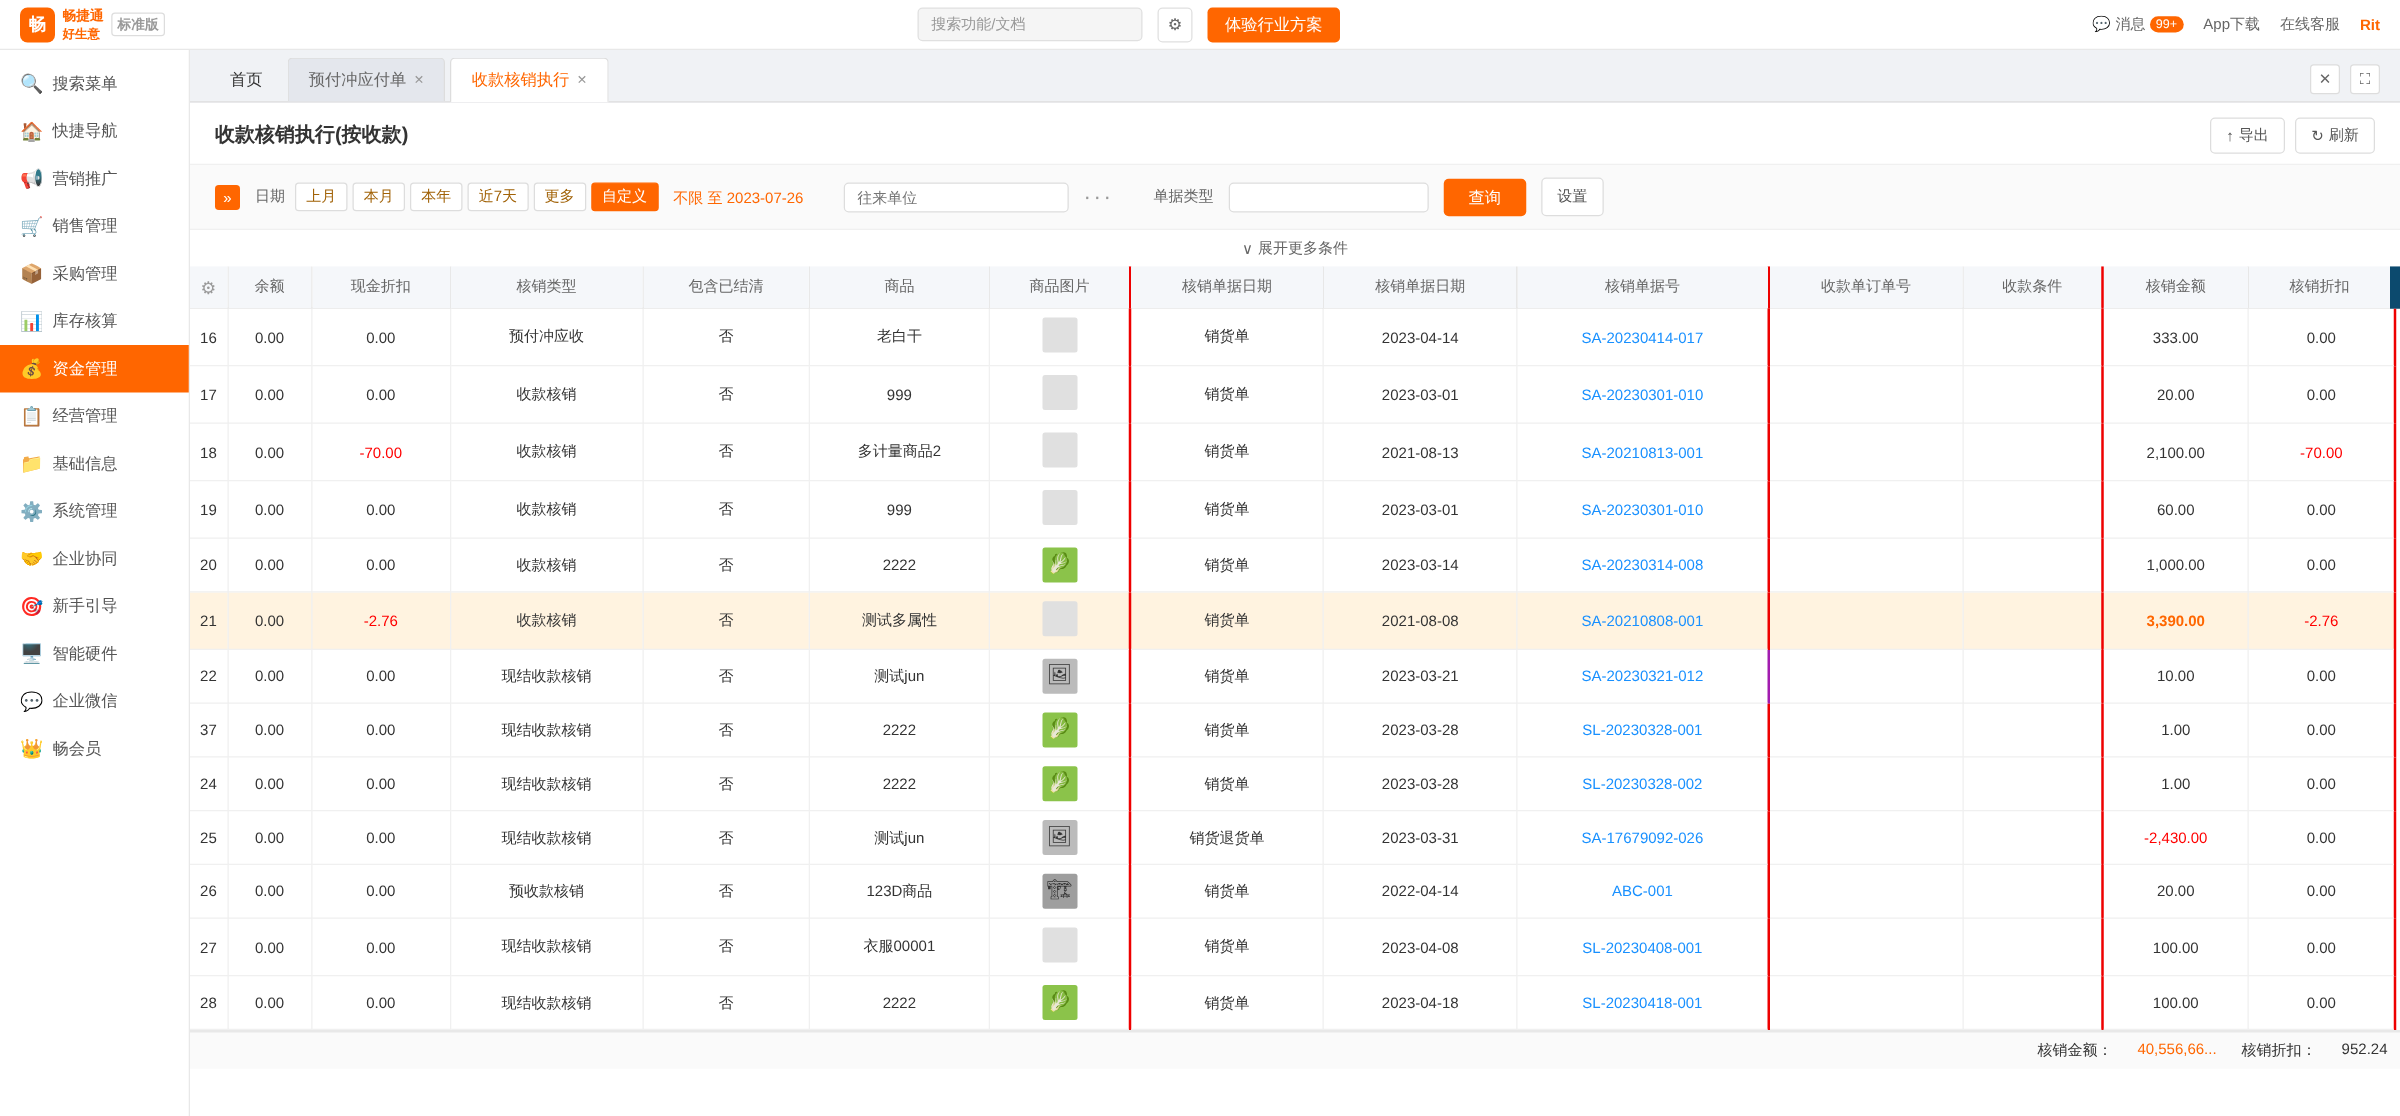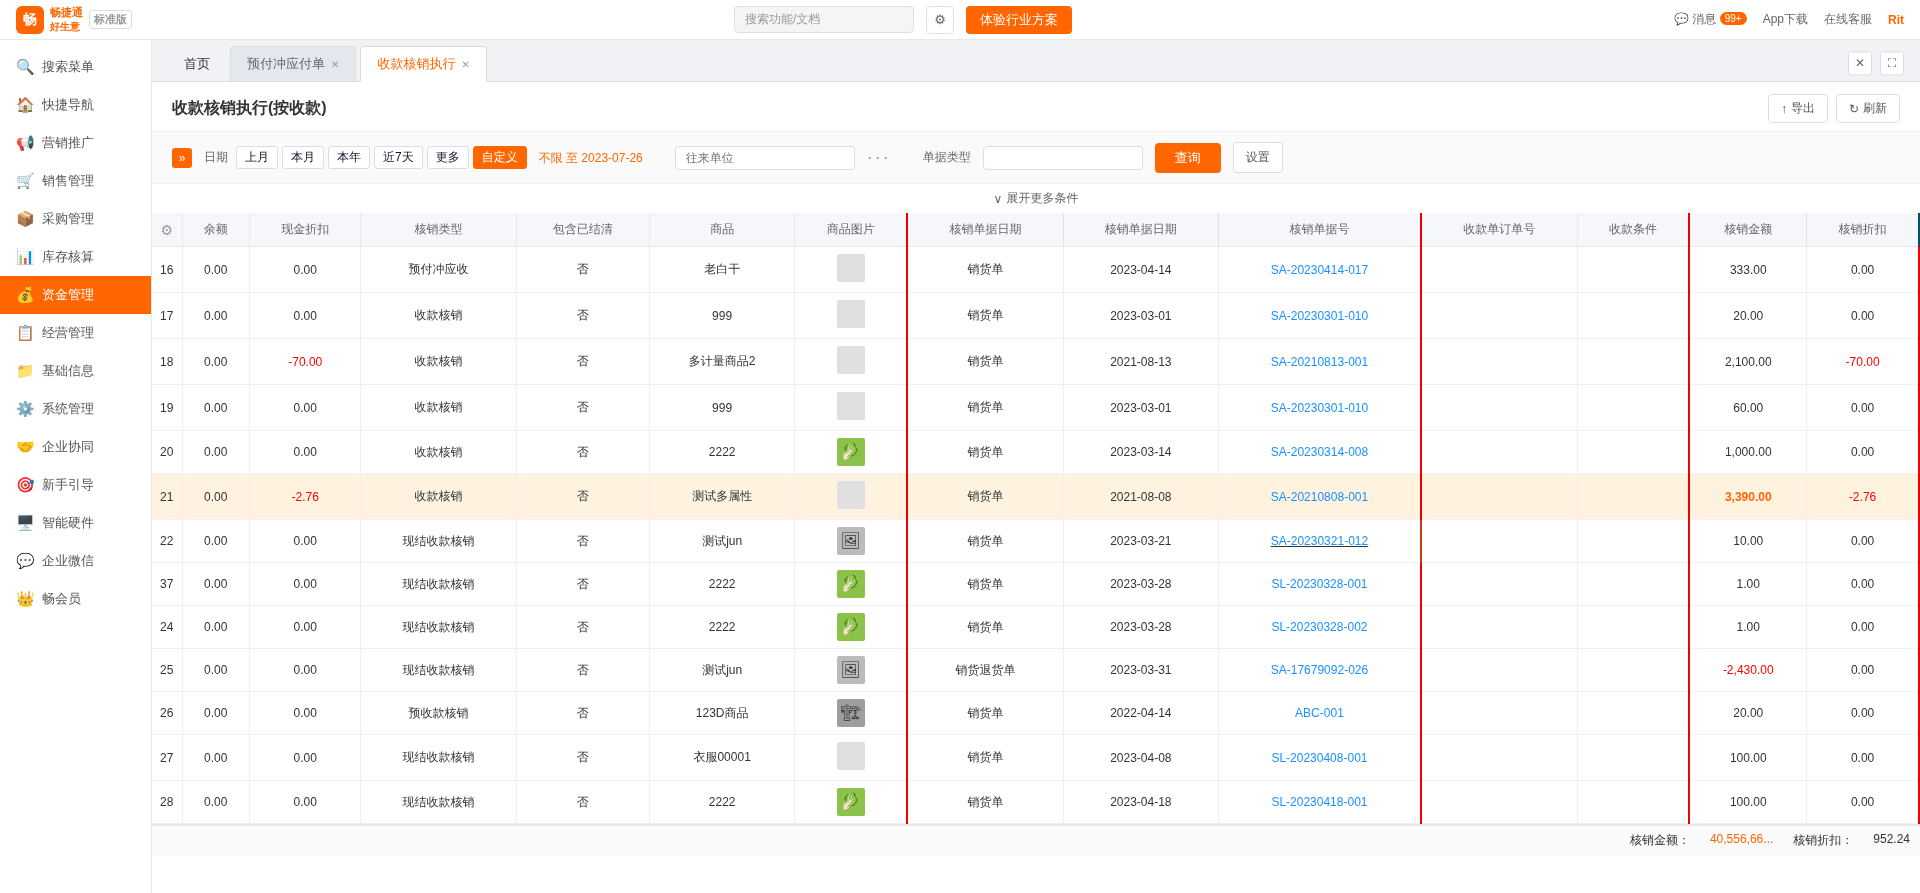--- a/index.html
+++ b/index.html
@@ -45,21 +45,21 @@
     .page-title { font-size: 16px; font-weight: bold; color: #333; }
     .page-actions { display: flex; gap: 8px; }
     .action-btn { padding: 5px 12px; border: 1px solid #ddd; background: white; border-radius: 4px; cursor: pointer; font-size: 12px; color: #555; display: flex; align-items: center; gap: 4px; }
 
     
     .filter-bar { padding: 10px 20px; background: #fafafa; border-bottom: 1px solid #f0f0f0; display: flex; align-items: center; gap: 12px; flex-wrap: wrap; }
     .filter-section { display: flex; align-items: center; gap: 8px; }
     .expand-btn { background: #f60; color: white; border: none; border-radius: 3px; width: 20px; height: 20px; cursor: pointer; display: flex; align-items: center; justify-content: center; font-size: 12px; }
     .filter-label { color: #666; font-size: 12px; }
     .date-filters { display: flex; align-items: center; gap: 4px; }
-    .date-btn { padding: 2px 8px; border: 1px solid #ddd; background: white; border-radius: 3px; cursor: pointer; font-size: 12px; color: #0f172a; }
+    .date-btn { padding: 2px 8px; border: 1px solid #ddd; background: white; border-radius: 3px; cursor: pointer; font-size: 12px; color: #a16207; }
     .date-btn.custom { color: white; background: #f60; border-color: #f60; }
     .date-range { font-size: 12px; color: #f60; margin-top: 2px; }
     .filter-input { border: 1px solid #ddd; border-radius: 4px; padding: 4px 10px; font-size: 12px; width: 180px; color: #999; }
     .filter-dots { color: #999; font-size: 18px; letter-spacing: 2px; }
     .select-input { border: 1px solid #ddd; border-radius: 4px; padding: 4px 10px; font-size: 12px; width: 160px; color: #999; background: white; appearance: none; cursor: pointer; }
     .query-btn { background: #f60; color: white; border: none; border-radius: 4px; padding: 6px 20px; cursor: pointer; font-size: 13px; }
     .setting-btn { background: white; color: #555; border: 1px solid #ddd; border-radius: 4px; padding: 6px 12px; cursor: pointer; font-size: 12px; }
 
     
     .expand-more { padding: 6px 20px; text-align: center; }
@@ -257,21 +257,21 @@
               <th>核销类型</th>
               <th>包含已结清</th>
               <th>商品</th>
               <th>商品图片</th>
               <th style="border-left:2px solid #e00;border-right:1px solid #e0e0e0;">核销单据日期</th>
               <th style="border-right:1px solid #e0e0e0;">核销单据日期</th>
               <th style="border-right:2px solid #e00;">核销单据号</th>
               <th>收款单订单号</th>
               <th>收款条件</th>
               <th style="border-left:2px solid #e00;border-right:1px solid #e0e0e0;">核销金额</th>
-              <th style="border-right:2px solid #0c4a6e;">核销折扣</th>
+              <th style="border-right:8px solid #0c4a6e;">核销折扣</th>
             </tr>
           </thead>
           <tbody id="table-body">
               <tr>
       <td>16</td>
       <td>0.00</td>
       <td style="">0.00</td>
       <td>预付冲应收</td>
       <td>否</td>
       <td>老白干</td>
@@ -367,21 +367,21 @@
               <tr>
       <td>22</td>
       <td>0.00</td>
       <td style="">0.00</td>
       <td>现结收款核销</td>
       <td>否</td>
       <td>测试jun</td>
       <td><span style="display:inline-block;width:28px;height:28px;background:#bbb;border-radius:2px;font-size:16px;text-align:center;line-height:28px;">🖼</span></td>
       <td style="border-left:2px solid #e00;border-right:1px solid #f0f0f0;">销货单</td>
       <td style="border-right:1px solid #f0f0f0;">2023-03-21</td>
-      <td style="border-right:2px solid #c2410c;text-decoration:underline;"><a class="link-text">SA-20230321-012</a></td>
+      <td style="border-right:2px solid #a21caf;"><a class="link-text">SA-20230321-012</a></td>
       <td></td>
       <td></td>
       <td style="border-left:2px solid #e00;border-right:1px solid #f0f0f0;">10.00</td>
       <td style="border-right:2px solid #e00;">0.00</td>
     </tr>
               <tr>
       <td>37</td>
       <td>0.00</td>
       <td style="">0.00</td>
       <td>现结收款核销</td>

